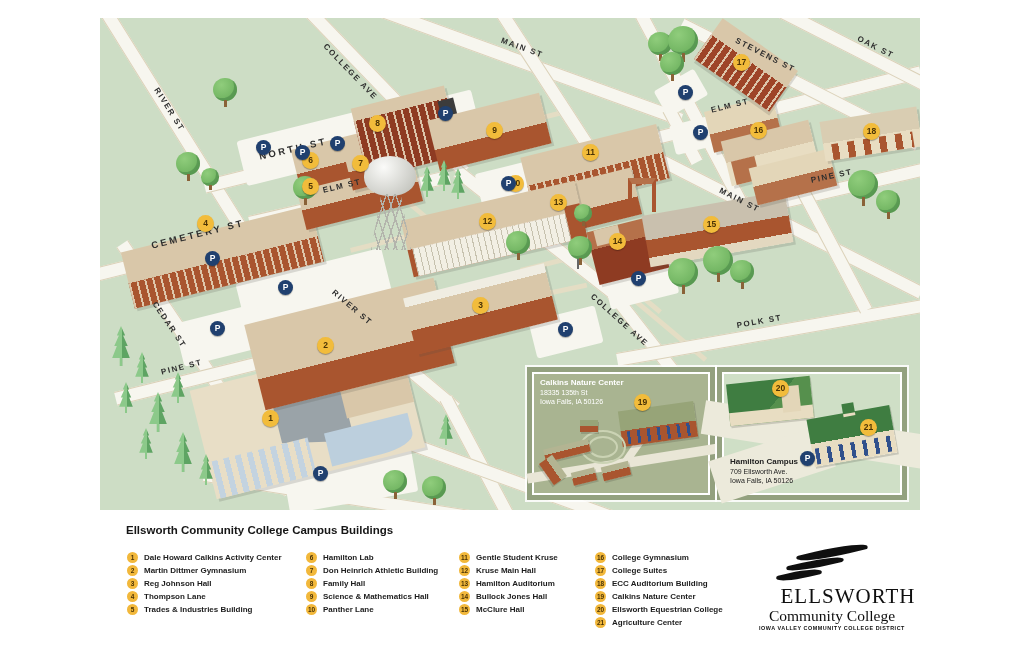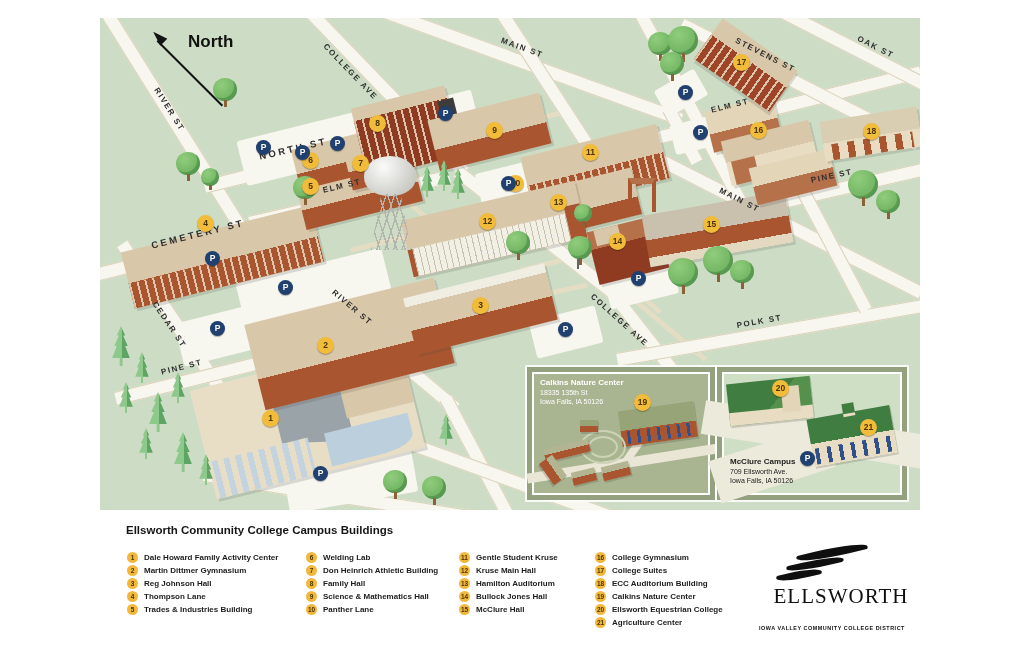--- a/index.html
+++ b/index.html
@@ -73,21 +73,21 @@
   .iring{position:absolute;border:2px solid #cbd3b4;border-radius:50%;background:transparent;}
   
   #legend-title{position:absolute;left:126px;top:524px;font-size:11.5px;font-weight:bold;color:#161616;}
   .lrow{position:absolute;height:12px;}
   .lbadge{position:absolute;left:0;top:0;width:11px;height:11px;border-radius:50%;background:#f2b83b;
       color:#4a3305;font-size:6.5px;line-height:11px;font-weight:bold;text-align:center;}
   .ltext{position:absolute;left:17px;top:1px;font-size:8px;font-weight:600;color:#1c1c1c;white-space:nowrap;}
   
   #logo{position:absolute;left:752px;top:546px;width:160px;height:90px;}
   .swoosh{position:absolute;background:#0f0f0f;border-radius:3px 90% 3px 90%;transform:rotate(-13deg);}
-  #logo .l1{position:absolute;left:9px;top:38px;width:160px;text-align:center;
+  #logo .l1{position:absolute;left:16px;top:38px;width:160px;text-align:center;
       font-family:"Liberation Serif",serif;font-size:21px;letter-spacing:1px;color:#0f0f0f;}
   #logo .l2{position:absolute;left:0;top:61px;width:160px;text-align:center;
       font-family:"Liberation Serif",serif;font-size:15.5px;color:#0f0f0f;}
   #logo .l3{position:absolute;left:0;top:79px;width:160px;text-align:center;
       font-size:5.4px;font-weight:bold;letter-spacing:.55px;color:#0f0f0f;}
 </style>
 </head>
 <body>
 
 <div id="map">
@@ -298,25 +298,20 @@
   <div class="pine p-m" style="left:336px;top:396px"></div>
   <div class="pine p-l" style="left:8px;top:308px"></div>
   <div class="pine p-m" style="left:32px;top:334px"></div>
   <div class="pine p-m" style="left:16px;top:364px"></div>
   <div class="pine p-l" style="left:45px;top:374px"></div>
   <div class="pine p-m" style="left:68px;top:354px"></div>
   <div class="pine p-m" style="left:36px;top:410px"></div>
   <div class="pine p-l" style="left:70px;top:414px"></div>
   <div class="pine p-m" style="left:96px;top:436px"></div>
 
-  <div id="north">
-    <div class="line"></div>
-    <div class="head"></div>
-    <div class="txt">North</div>
-  </div>
 
   <div class="mk" style="left:162px;top:392px">1</div>
   <div class="mk" style="left:217px;top:319px">2</div>
   <div class="mk" style="left:372px;top:279px">3</div>
   <div class="mk" style="left:97px;top:197px">4</div>
   <div class="mk" style="left:202px;top:160px">5</div>
   <div class="mk" style="left:202px;top:134px">6</div>
   <div class="mk" style="left:252px;top:137px">7</div>
   <div class="mk" style="left:269px;top:97px">8</div>
   <div class="mk" style="left:386px;top:104px">9</div>
@@ -375,52 +370,52 @@
       <div style="position:absolute;right:14%;top:20%;width:22%;height:60%;background:#e3d6b8"></div>
     </div>
 
     <div class="ib" style="left:88px;top:40px;width:84px;height:48px;background:linear-gradient(180deg,#3f7d41 0 52%,#e8ddc2 52%);transform:rotate(-10deg)">
       <div style="position:absolute;left:4%;bottom:2px;width:92%;height:34%;background:repeating-linear-gradient(90deg,#30508c 0 4px,transparent 4px 12px)"></div>
       <div style="position:absolute;left:44%;top:-9px;width:12px;height:10px;background:#3f7d41;border-bottom:3px solid #e8ddc2"></div>
     </div>
     <div class="mk" style="left:50px;top:8px">20</div>
     <div class="mk" style="left:138px;top:47px">21</div>
     <div class="pk" style="left:78px;top:79px">P</div>
-    <div class="ttl" style="left:8px;top:85px">McClure Campus</div>
+    <div class="ttl" style="left:8px;top:85px">Hamilton Campus</div>
     <div class="adr" style="left:8px;top:96px">709 Ellsworth Ave.</div>
     <div class="adr" style="left:8px;top:105px">Iowa Falls, IA 50126</div>
   </div>
 </div>
 
 <div id="legend-title">Ellsworth Community College Campus Buildings</div>
 
 <div class="lrow" style="left:127px;top:552px">
     <span class="lbadge">1</span>
-    <span class="ltext">Dale Howard Family Activity Center</span>
+    <span class="ltext">Dale Howard Calkins Activity Center</span>
   </div>
 <div class="lrow" style="left:127px;top:565px">
     <span class="lbadge">2</span>
     <span class="ltext">Martin Dittmer Gymnasium</span>
   </div>
 <div class="lrow" style="left:127px;top:578px">
     <span class="lbadge">3</span>
     <span class="ltext">Reg Johnson Hall</span>
   </div>
 <div class="lrow" style="left:127px;top:591px">
     <span class="lbadge">4</span>
     <span class="ltext">Thompson Lane</span>
   </div>
 <div class="lrow" style="left:127px;top:604px">
     <span class="lbadge">5</span>
     <span class="ltext">Trades &amp; Industries Building</span>
   </div>
 
 <div class="lrow" style="left:306px;top:552px">
     <span class="lbadge">6</span>
-    <span class="ltext">Welding Lab</span>
+    <span class="ltext">Hamilton Lab</span>
   </div>
 <div class="lrow" style="left:306px;top:565px">
     <span class="lbadge">7</span>
     <span class="ltext">Don Heinrich Athletic Building</span>
   </div>
 <div class="lrow" style="left:306px;top:578px">
     <span class="lbadge">8</span>
     <span class="ltext">Family Hall</span>
   </div>
 <div class="lrow" style="left:306px;top:591px">
@@ -476,14 +471,15 @@
 <div class="lrow" style="left:595px;top:617px">
     <span class="lbadge">21</span>
     <span class="ltext">Agriculture Center</span>
   </div>
 
 <div id="logo">
   <div class="swoosh" style="left:44px;top:2px;width:72px;height:9px"></div>
   <div class="swoosh" style="left:34px;top:14px;width:58px;height:8px"></div>
   <div class="swoosh" style="left:24px;top:25px;width:46px;height:8px"></div>
   <div class="l1">ELLSWORTH</div>
+  <div class="l2">Community College</div>
   <div class="l3">IOWA VALLEY COMMUNITY COLLEGE DISTRICT</div>
 </div>
 
 </body></html>

